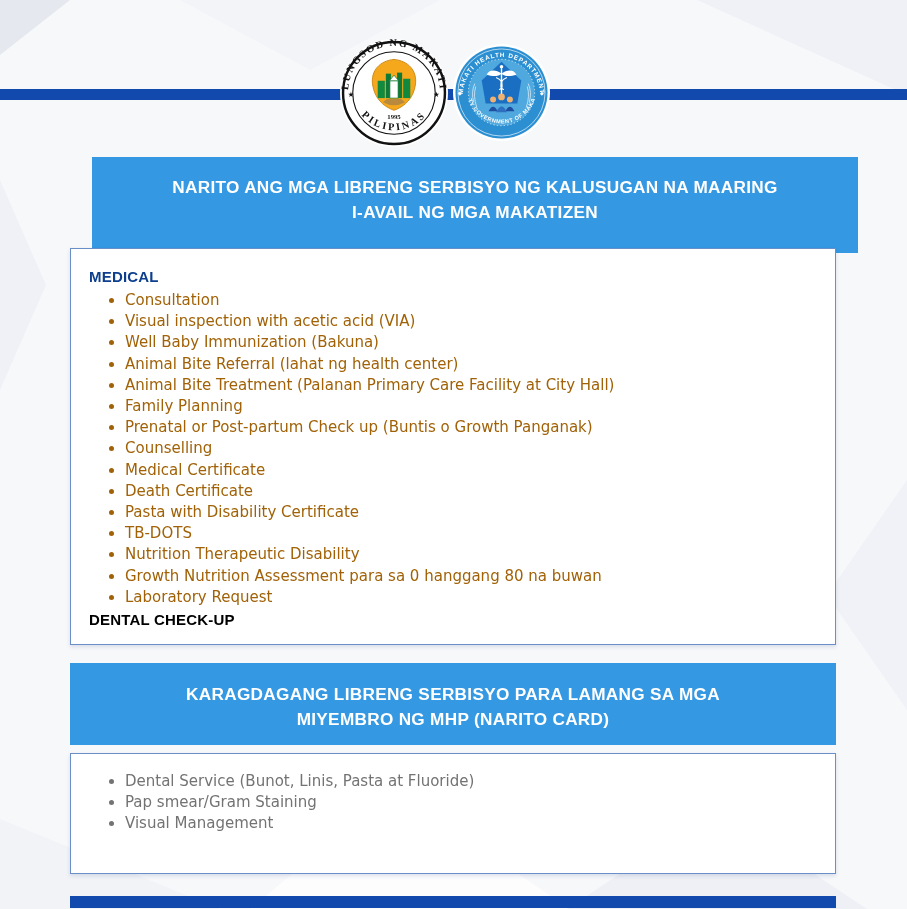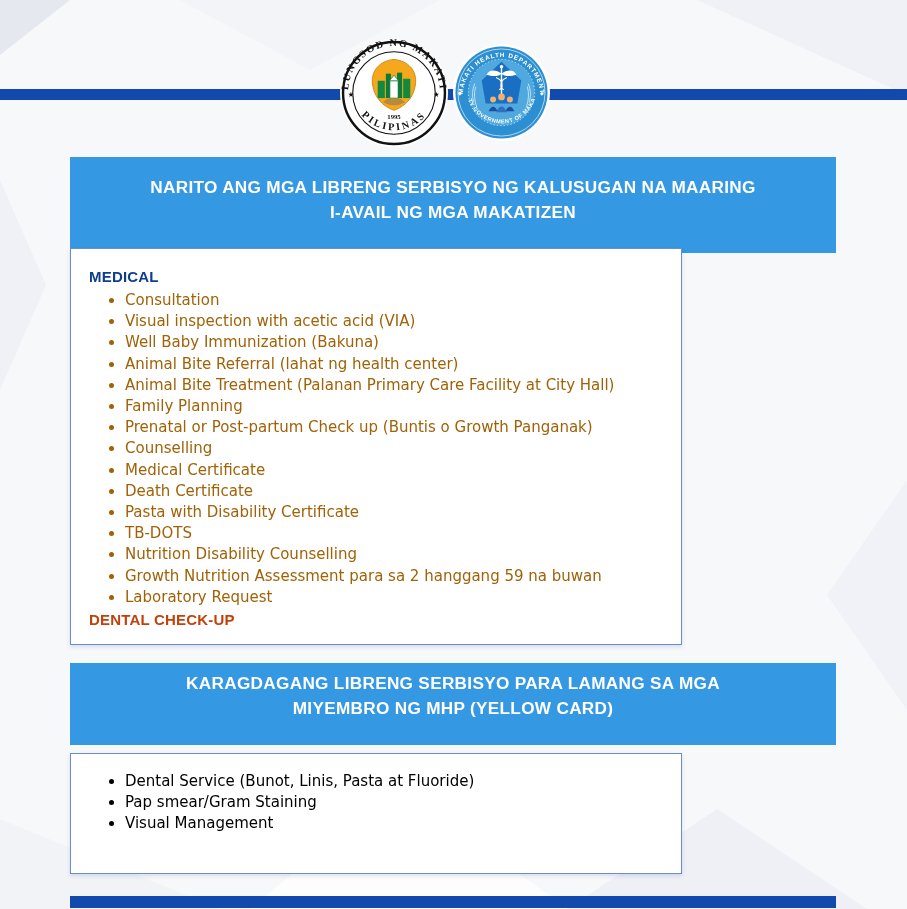--- a/index.html
+++ b/index.html
@@ -28,26 +28,26 @@
   .seal-left  { left:340px; top:39px; width:108px; height:108px; }
   .seal-right { left:452px; top:43px; width:99px;  height:99px; }
 
   
   .banner {
     position:absolute; left:70px; width:766px; box-sizing:border-box;
     color:#fff; text-align:center;
     font-family:"Liberation Sans", sans-serif; font-weight:bold;
     font-size:17.2px; letter-spacing:.3px; line-height:25px;
   }
-  .banner-1 { top:157px; height:96px; padding-top:18px; }
-  .banner-2 { top:663px; height:82px; padding-top:8px; }
+  .banner-1 { top:157px; height:96px; padding-top:18px;margin-left:22px; }
+  .banner-2 { top:663px; height:82px; padding-top:19px; }
 
   
   .panel {
-    position:absolute; left:70px; width:612px; box-sizing:border-box;
+    position:absolute; left:70px; width:766px; box-sizing:border-box;
     background:#ffffff; border:1px solid #6a8fc8;
     box-shadow:0 2px 4px rgba(30,60,120,.14);
   }
   .panel-1 { top:248px; height:397px; padding:19px 24px 0 18px; }
   .panel-2 { top:753px; height:121px; padding:17px 24px 0 18px; }
 
   .sec-heading {
     font-family:"Liberation Sans", sans-serif; font-weight:bold;
     font-size:15px; letter-spacing:.2px; line-height:18px;
   }
@@ -173,34 +173,34 @@
       <li>Well Baby Immunization (Bakuna)</li>
       <li>Animal Bite Referral (lahat ng health center)</li>
       <li>Animal Bite Treatment (Palanan Primary Care Facility at City Hall)</li>
       <li>Family Planning</li>
       <li>Prenatal or Post-partum Check up (Buntis o Growth Panganak)</li>
       <li>Counselling</li>
       <li>Medical Certificate</li>
       <li>Death Certificate</li>
       <li>Pasta with Disability Certificate</li>
       <li>TB-DOTS</li>
-      <li>Nutrition Disability Counselling</li>
-      <li>Growth Nutrition Assessment para sa 2 hanggang 59 na buwan</li>
+      <li>Nutrition Therapeutic Disability</li>
+      <li>Growth Nutrition Assessment para sa 0 hanggang 80 na buwan</li>
       <li>Laboratory Request</li>
     </ul>
-    <div class="sec-heading footer-heading" style="color:#c2410c">DENTAL CHECK-UP</div>
+    <div class="sec-heading footer-heading" style="color:#000000">DENTAL CHECK-UP</div>
   </div>
 
   <div class="banner banner-2" style="background:#3598E2">
     <div>KARAGDAGANG LIBRENG SERBISYO PARA LAMANG SA MGA</div>
-    <div>MIYEMBRO NG MHP (YELLOW CARD)</div>
+    <div>MIYEMBRO NG MHP (NARITO CARD)</div>
   </div>
 
   <div class="panel panel-2">
-    <ul class="services" style="color:#000000; margin-top:0">
+    <ul class="services" style="color:#737373; margin-top:0">
       <li>Dental Service (Bunot, Linis, Pasta at Fluoride)</li>
       <li>Pap smear/Gram Staining</li>
       <li>Visual Management</li>
     </ul>
   </div>
 
   <div class="bottombar" style="background:#1149AC"></div>
 
 </div>
 

